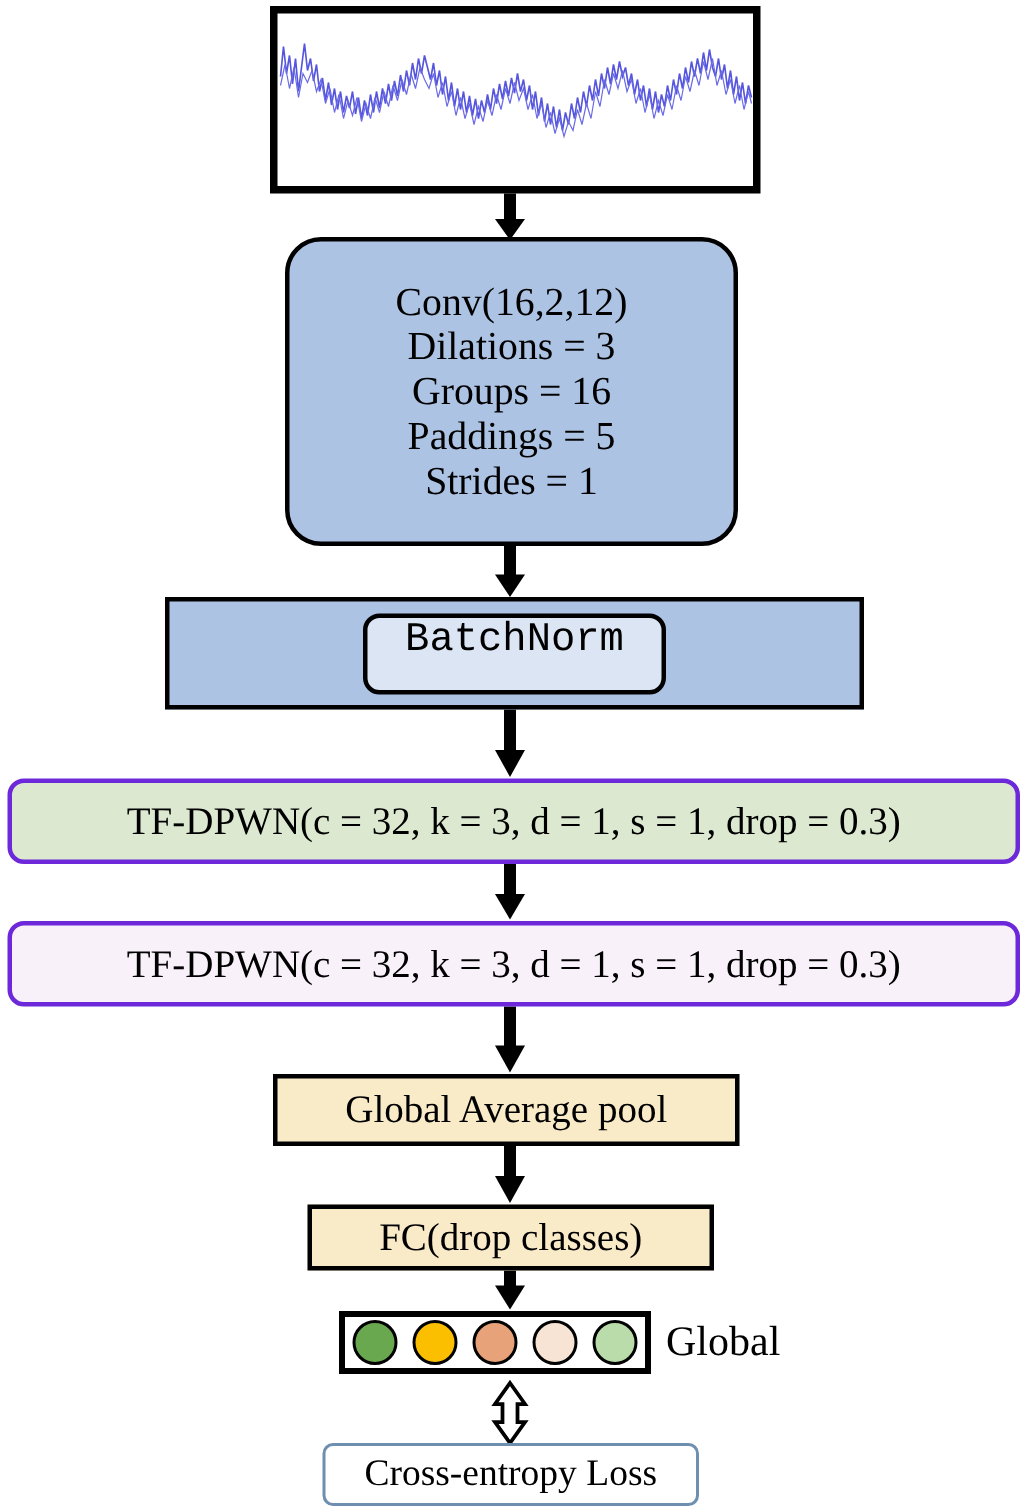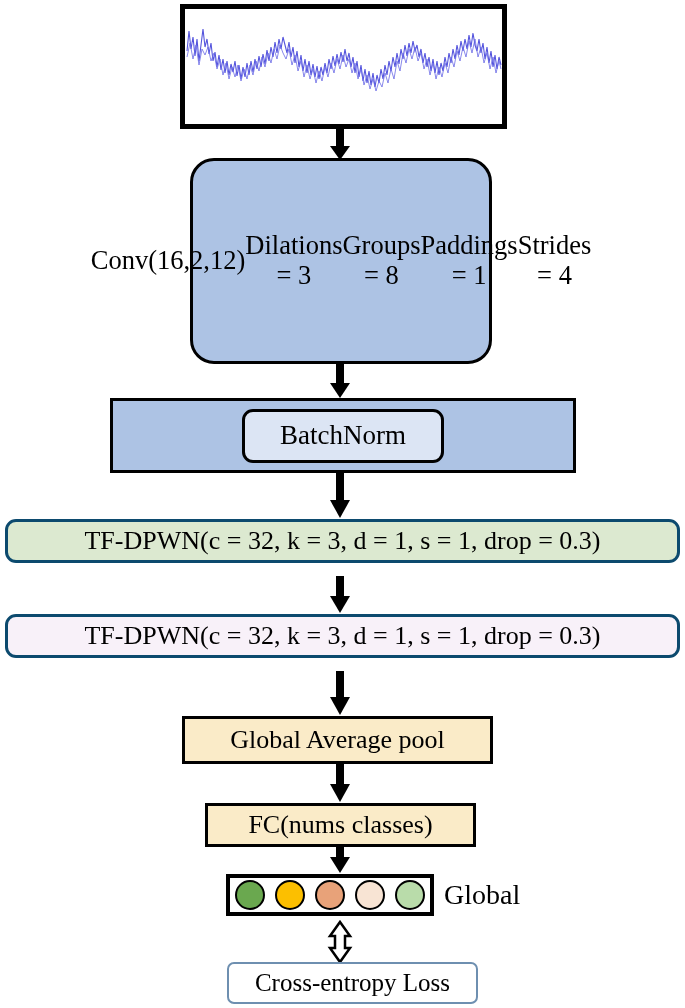--- a/index.html
+++ b/index.html
@@ -40,21 +40,21 @@
 
   
   #conv-block {
     left: 190px;
     top: 158px;
     width: 302px;
     height: 206px;
     border: 3px solid #000000;
     border-radius: 24px;
     background: #adc3e4;
-    flex-direction: row;
+    flex-direction: column;
     font-size: 26.5px;
     align-items: center;
   }
   #conv-block .line { display: block; }
 
   
   #norm-act-band {
     left: 110px;
     top: 398px;
     width: 466px;
@@ -65,31 +65,32 @@
     align-items: center;
   }
   .inner-pill {
     box-sizing: border-box;
     width: 202px;
     height: 54px;
     border: 3px solid #000000;
     border-radius: 11px;
     background: #dce5f4;
     display: flex;
-    align-items: center;
+    align-items: flex-start;
     justify-content: center;
     font-size: 27px;
+    font-family: Liberation Mono, monospace;
   }
 
   
   .dpwn {
     left: 5px;
     width: 675px;
-    height: 44px;
-    border: 3px solid #0c4a6e;
+    height: 57px;
+    border: 3px solid #6d28d9;
     border-radius: 11px;
     font-size: 26px;
   }
   #dpwn-1 { top: 519px; background: #dce9d0; }
   #dpwn-2 { top: 614px; background: #f8f1f9; }
 
   
   #gap-block {
     left: 182px;
     top: 716px;
@@ -191,49 +192,49 @@
   </g>
 
   <g>
     <polygon fill="#ffffff" stroke="#000000" stroke-width="2.5" points="340,922 350,936 345,936 345,948 350,948 340,962 330,948 335,948 335,936 330,936"></polygon>
   </g>
 </svg>
 
 <div class="node" id="conv-block" style="background: rgb(173, 195, 228);">
   <span class="line">Conv(16,2,12)</span>
   <span class="line">Dilations = 3</span>
-  <span class="line">Groups = 8</span>
-  <span class="line">Paddings = 1</span>
-  <span class="line">Strides = 4</span>
+  <span class="line">Groups = 16</span>
+  <span class="line">Paddings = 5</span>
+  <span class="line">Strides = 1</span>
 </div>
 
 <div class="node" id="norm-act-band" style="background: rgb(173, 195, 228);">
   <div class="inner-pill" style="background: rgb(220, 229, 244);">
     <span>BatchNorm</span>
   </div>
 </div>
 
 <div class="node dpwn" id="dpwn-1" style="background: rgb(220, 233, 208);">
   <span>TF-DPWN(c = 32, k = 3, d = 1, s = 1, drop = 0.3)</span>
 </div>
 <div class="node dpwn" id="dpwn-2" style="background: rgb(248, 241, 249);">
   <span>TF-DPWN(c = 32, k = 3, d = 1, s = 1, drop = 0.3)</span>
 </div>
 
 <div class="node" id="gap-block" style="background: rgb(250, 235, 200);">
   <span>Global Average pool</span>
 </div>
 <div class="node" id="fc-block" style="background: rgb(250, 235, 200);">
-  <span>FC(nums classes)</span>
+  <span>FC(drop classes)</span>
 </div>
 
 <div class="node" id="logits-row">
   <span class="logit-dot" id="dot-0" style="background: rgb(106, 168, 79);"></span>
   <span class="logit-dot" id="dot-1" style="background: rgb(252, 191, 0);"></span>
   <span class="logit-dot" id="dot-2" style="background: rgb(232, 162, 121);"></span>
   <span class="logit-dot" id="dot-3" style="background: rgb(248, 228, 212);"></span>
   <span class="logit-dot" id="dot-4" style="background: rgb(185, 220, 170);"></span>
 </div>
 <div class="node" id="logits-label">Global</div>
 
-<div class="node" id="loss-block" style="border-color: rgb(110, 143, 176); margin-left: 12px;">
+<div class="node" id="loss-block" style="border-color: rgb(110, 143, 176);">
   <span>Cross-entropy Loss</span>
 </div>
 
 </body></html>

